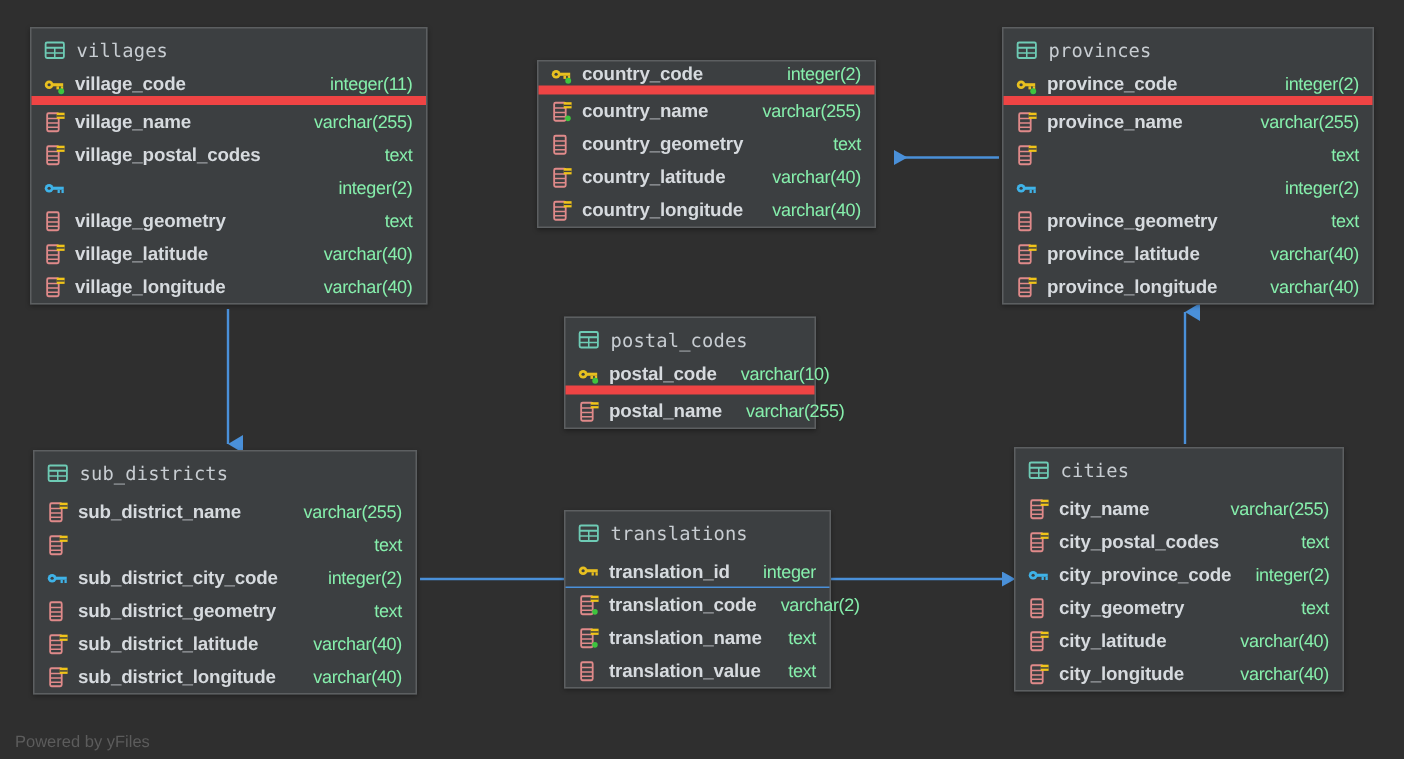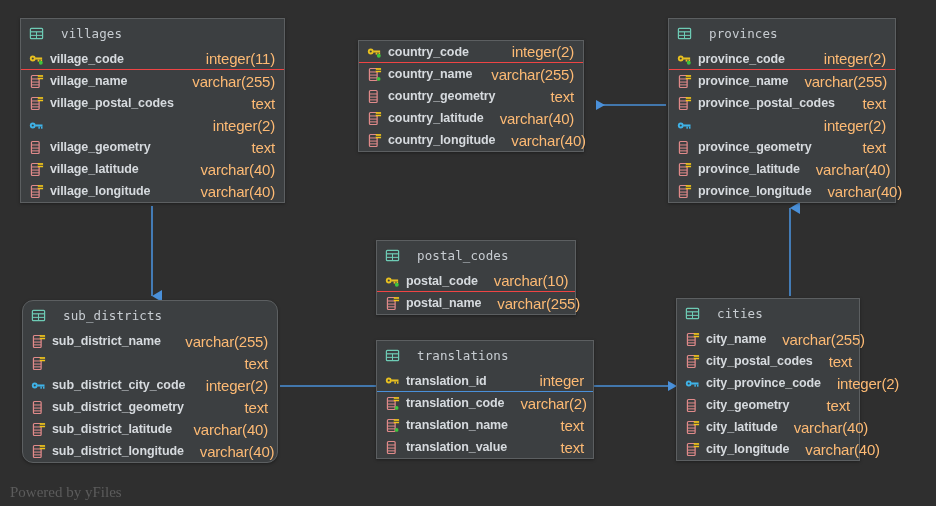--- a/index.html
+++ b/index.html
@@ -18,61 +18,61 @@
   .table-node {
     position: absolute;
     background: #3c3f41;
     border: 1px solid #5c5f61;
     box-sizing: border-box;
     box-shadow: 0 1px 3px rgba(0,0,0,0.35);
   }
   .tbl-header {
     display: flex; align-items: center;
     height: 29px; padding: 0 9px 0 8px;
-    gap: 17px;
+    gap: 7px;
     box-sizing: border-box;
   }
   .tbl-title {
     font-family: "DejaVu Sans Mono", monospace;
     font-size: 12.5px;
     color: #c8cdd2;
     letter-spacing: .1px;
     white-space: nowrap;
   }
   .col-row {
     display: flex; align-items: center;
     height: 22px;
     padding: 0 9px 0 8px;
     gap: 6px;
     box-sizing: border-box;
     white-space: nowrap;
   }
-  .col-row.pk-sep { border-bottom: 1px solid #ef4444; }
+  .col-row.pk-sep { border-bottom: 6px solid #ef4444; }
   .col-row.pk-sep-strong { border-bottom: 1.5px solid #4a90d9; }
   .col-name {
     font-size: 12.5px;
     font-weight: bold;
     color: #d6dade;
     letter-spacing: -.1px;
   }
   .col-type {
-    font-size: 15px;
-    color: #fdba74;
+    font-size: 12px;
+    color: #86efac;
     margin-left: auto;
     padding-left: 10px;
     letter-spacing: -.2px;
   }
   .ico { flex: 0 0 auto; width: 15px; height: 15px; display: block; }
 
   .watermark {
     position: absolute;
     left: 10px; bottom: 5px;
-    font-size: 15px;
+    font-size: 11px;
     color: #5c5c5c;
-    font-family: Liberation Serif, serif;
+    font-family: Liberation Sans, sans-serif;
   }
 </style>
 </head>
 <body>
 
 <div id="canvas">
 
   <svg class="edge-layer" viewBox="0 0 936 506" xmlns="http://www.w3.org/2000/svg">
     <defs>
       <marker id="ah-left" markerWidth="10" markerHeight="10" refX="9" refY="5" orient="auto-start-reverse" markerUnits="userSpaceOnUse">
@@ -278,21 +278,21 @@
               <line x1="2.6" y1="8.6" x2="10.8" y2="8.6" stroke="#e08a8a" stroke-width="1.1"></line>
               <line x1="2.6" y1="11.6" x2="10.8" y2="11.6" stroke="#e08a8a" stroke-width="1.1"></line>
               <rect x="9.4" y="1.2" width="5.6" height="4.4" fill="#f0c419"></rect>
               <rect x="9.4" y="3.0" width="5.6" height="1.0" fill="#3c3f41"></rect>
             </svg>
           </span>
           <span class="col-name">country_longitude</span>
           <span class="col-type">varchar(40)</span>
         </div>
       </div>
-      <div class="table-node" style="left: 668px; top: 18px; width: 228px;">
+      <div class="table-node" style="left: 668px; top: 18px; width: 248px;">
         <div class="tbl-header">
           <span style="display: flex;">
             <svg class="ico" viewBox="0 0 16 16" xmlns="http://www.w3.org/2000/svg">
               <rect x="1.5" y="2.5" width="13" height="11" rx="1" fill="none" stroke="#6ecbb5" stroke-width="1.3"></rect>
               <line x1="1.5" y1="6.2" x2="14.5" y2="6.2" stroke="#6ecbb5" stroke-width="1.3"></line>
               <line x1="1.5" y1="10" x2="14.5" y2="10" stroke="#6ecbb5" stroke-width="1.1"></line>
               <line x1="8" y1="6.2" x2="8" y2="13.5" stroke="#6ecbb5" stroke-width="1.1"></line>
             </svg>
           </span>
           <span class="tbl-title">provinces</span>
@@ -329,21 +329,20 @@
           <span style="display: flex;">
             <svg class="ico" viewBox="0 0 16 16" xmlns="http://www.w3.org/2000/svg">
               <rect x="2.6" y="1.6" width="8.2" height="12.8" rx="1" fill="none" stroke="#e08a8a" stroke-width="1.3"></rect>
               <line x1="2.6" y1="5.3" x2="10.8" y2="5.3" stroke="#e08a8a" stroke-width="1.1"></line>
               <line x1="2.6" y1="8.6" x2="10.8" y2="8.6" stroke="#e08a8a" stroke-width="1.1"></line>
               <line x1="2.6" y1="11.6" x2="10.8" y2="11.6" stroke="#e08a8a" stroke-width="1.1"></line>
               <rect x="9.4" y="1.2" width="5.6" height="4.4" fill="#f0c419"></rect>
               <rect x="9.4" y="3.0" width="5.6" height="1.0" fill="#3c3f41"></rect>
             </svg>
           </span>
-          <span class="col-name">province_postal_codes</span>
           <span class="col-type">text</span>
         </div>
         <div class="col-row">
           <span style="display: flex;">
             <svg class="ico" viewBox="0 0 16 16" xmlns="http://www.w3.org/2000/svg">
               <circle cx="4" cy="8" r="3.1" fill="#3fb3e8"></circle>
               <circle cx="4" cy="8" r="1.15" fill="#3c3f41"></circle>
               <rect x="6.6" y="6.9" width="7.8" height="2.2" fill="#3fb3e8"></rect>
               <rect x="10.0" y="9.1" width="1.6" height="2.3" fill="#3fb3e8"></rect>
               <rect x="12.8" y="9.1" width="1.6" height="2.3" fill="#3fb3e8"></rect>
@@ -385,21 +384,21 @@
               <line x1="2.6" y1="8.6" x2="10.8" y2="8.6" stroke="#e08a8a" stroke-width="1.1"></line>
               <line x1="2.6" y1="11.6" x2="10.8" y2="11.6" stroke="#e08a8a" stroke-width="1.1"></line>
               <rect x="9.4" y="1.2" width="5.6" height="4.4" fill="#f0c419"></rect>
               <rect x="9.4" y="3.0" width="5.6" height="1.0" fill="#3c3f41"></rect>
             </svg>
           </span>
           <span class="col-name">province_longitude</span>
           <span class="col-type">varchar(40)</span>
         </div>
       </div>
-      <div class="table-node" style="left: 376px; top: 240px; width: 200px;">
+      <div class="table-node" style="left: 376px; top: 211px; width: 168px;">
         <div class="tbl-header">
           <span style="display: flex;">
             <svg class="ico" viewBox="0 0 16 16" xmlns="http://www.w3.org/2000/svg">
               <rect x="1.5" y="2.5" width="13" height="11" rx="1" fill="none" stroke="#6ecbb5" stroke-width="1.3"></rect>
               <line x1="1.5" y1="6.2" x2="14.5" y2="6.2" stroke="#6ecbb5" stroke-width="1.3"></line>
               <line x1="1.5" y1="10" x2="14.5" y2="10" stroke="#6ecbb5" stroke-width="1.1"></line>
               <line x1="8" y1="6.2" x2="8" y2="13.5" stroke="#6ecbb5" stroke-width="1.1"></line>
             </svg>
           </span>
           <span class="tbl-title">postal_codes</span>
@@ -426,21 +425,21 @@
               <line x1="2.6" y1="8.6" x2="10.8" y2="8.6" stroke="#e08a8a" stroke-width="1.1"></line>
               <line x1="2.6" y1="11.6" x2="10.8" y2="11.6" stroke="#e08a8a" stroke-width="1.1"></line>
               <rect x="9.4" y="1.2" width="5.6" height="4.4" fill="#f0c419"></rect>
               <rect x="9.4" y="3.0" width="5.6" height="1.0" fill="#3c3f41"></rect>
             </svg>
           </span>
           <span class="col-name">postal_name</span>
           <span class="col-type">varchar(255)</span>
         </div>
       </div>
-      <div class="table-node" style="left: 22px; top: 300px; width: 256px; border-radius: 11px;">
+      <div class="table-node" style="left: 22px; top: 300px; width: 256px;">
         <div class="tbl-header">
           <span style="display: flex;">
             <svg class="ico" viewBox="0 0 16 16" xmlns="http://www.w3.org/2000/svg">
               <rect x="1.5" y="2.5" width="13" height="11" rx="1" fill="none" stroke="#6ecbb5" stroke-width="1.3"></rect>
               <line x1="1.5" y1="6.2" x2="14.5" y2="6.2" stroke="#6ecbb5" stroke-width="1.3"></line>
               <line x1="1.5" y1="10" x2="14.5" y2="10" stroke="#6ecbb5" stroke-width="1.1"></line>
               <line x1="8" y1="6.2" x2="8" y2="13.5" stroke="#6ecbb5" stroke-width="1.1"></line>
             </svg>
           </span>
           <span class="tbl-title">sub_districts</span>
@@ -519,21 +518,21 @@
               <line x1="2.6" y1="8.6" x2="10.8" y2="8.6" stroke="#e08a8a" stroke-width="1.1"></line>
               <line x1="2.6" y1="11.6" x2="10.8" y2="11.6" stroke="#e08a8a" stroke-width="1.1"></line>
               <rect x="9.4" y="1.2" width="5.6" height="4.4" fill="#f0c419"></rect>
               <rect x="9.4" y="3.0" width="5.6" height="1.0" fill="#3c3f41"></rect>
             </svg>
           </span>
           <span class="col-name">sub_district_longitude</span>
           <span class="col-type">varchar(40)</span>
         </div>
       </div>
-      <div class="table-node" style="left: 376px; top: 340px; width: 218px;">
+      <div class="table-node" style="left: 376px; top: 340px; width: 178px;">
         <div class="tbl-header">
           <span style="display: flex;">
             <svg class="ico" viewBox="0 0 16 16" xmlns="http://www.w3.org/2000/svg">
               <rect x="1.5" y="2.5" width="13" height="11" rx="1" fill="none" stroke="#6ecbb5" stroke-width="1.3"></rect>
               <line x1="1.5" y1="6.2" x2="14.5" y2="6.2" stroke="#6ecbb5" stroke-width="1.3"></line>
               <line x1="1.5" y1="10" x2="14.5" y2="10" stroke="#6ecbb5" stroke-width="1.1"></line>
               <line x1="8" y1="6.2" x2="8" y2="13.5" stroke="#6ecbb5" stroke-width="1.1"></line>
             </svg>
           </span>
           <span class="tbl-title">translations</span>
@@ -587,21 +586,21 @@
               <rect x="2.6" y="1.6" width="8.2" height="12.8" rx="1" fill="none" stroke="#e08a8a" stroke-width="1.3"></rect>
               <line x1="2.6" y1="5.3" x2="10.8" y2="5.3" stroke="#e08a8a" stroke-width="1.1"></line>
               <line x1="2.6" y1="8.6" x2="10.8" y2="8.6" stroke="#e08a8a" stroke-width="1.1"></line>
               <line x1="2.6" y1="11.6" x2="10.8" y2="11.6" stroke="#e08a8a" stroke-width="1.1"></line>
             </svg>
           </span>
           <span class="col-name">translation_value</span>
           <span class="col-type">text</span>
         </div>
       </div>
-      <div class="table-node" style="left: 676px; top: 298px; width: 184px;">
+      <div class="table-node" style="left: 676px; top: 298px; width: 220px;">
         <div class="tbl-header">
           <span style="display: flex;">
             <svg class="ico" viewBox="0 0 16 16" xmlns="http://www.w3.org/2000/svg">
               <rect x="1.5" y="2.5" width="13" height="11" rx="1" fill="none" stroke="#6ecbb5" stroke-width="1.3"></rect>
               <line x1="1.5" y1="6.2" x2="14.5" y2="6.2" stroke="#6ecbb5" stroke-width="1.3"></line>
               <line x1="1.5" y1="10" x2="14.5" y2="10" stroke="#6ecbb5" stroke-width="1.1"></line>
               <line x1="8" y1="6.2" x2="8" y2="13.5" stroke="#6ecbb5" stroke-width="1.1"></line>
             </svg>
           </span>
           <span class="tbl-title">cities</span>

